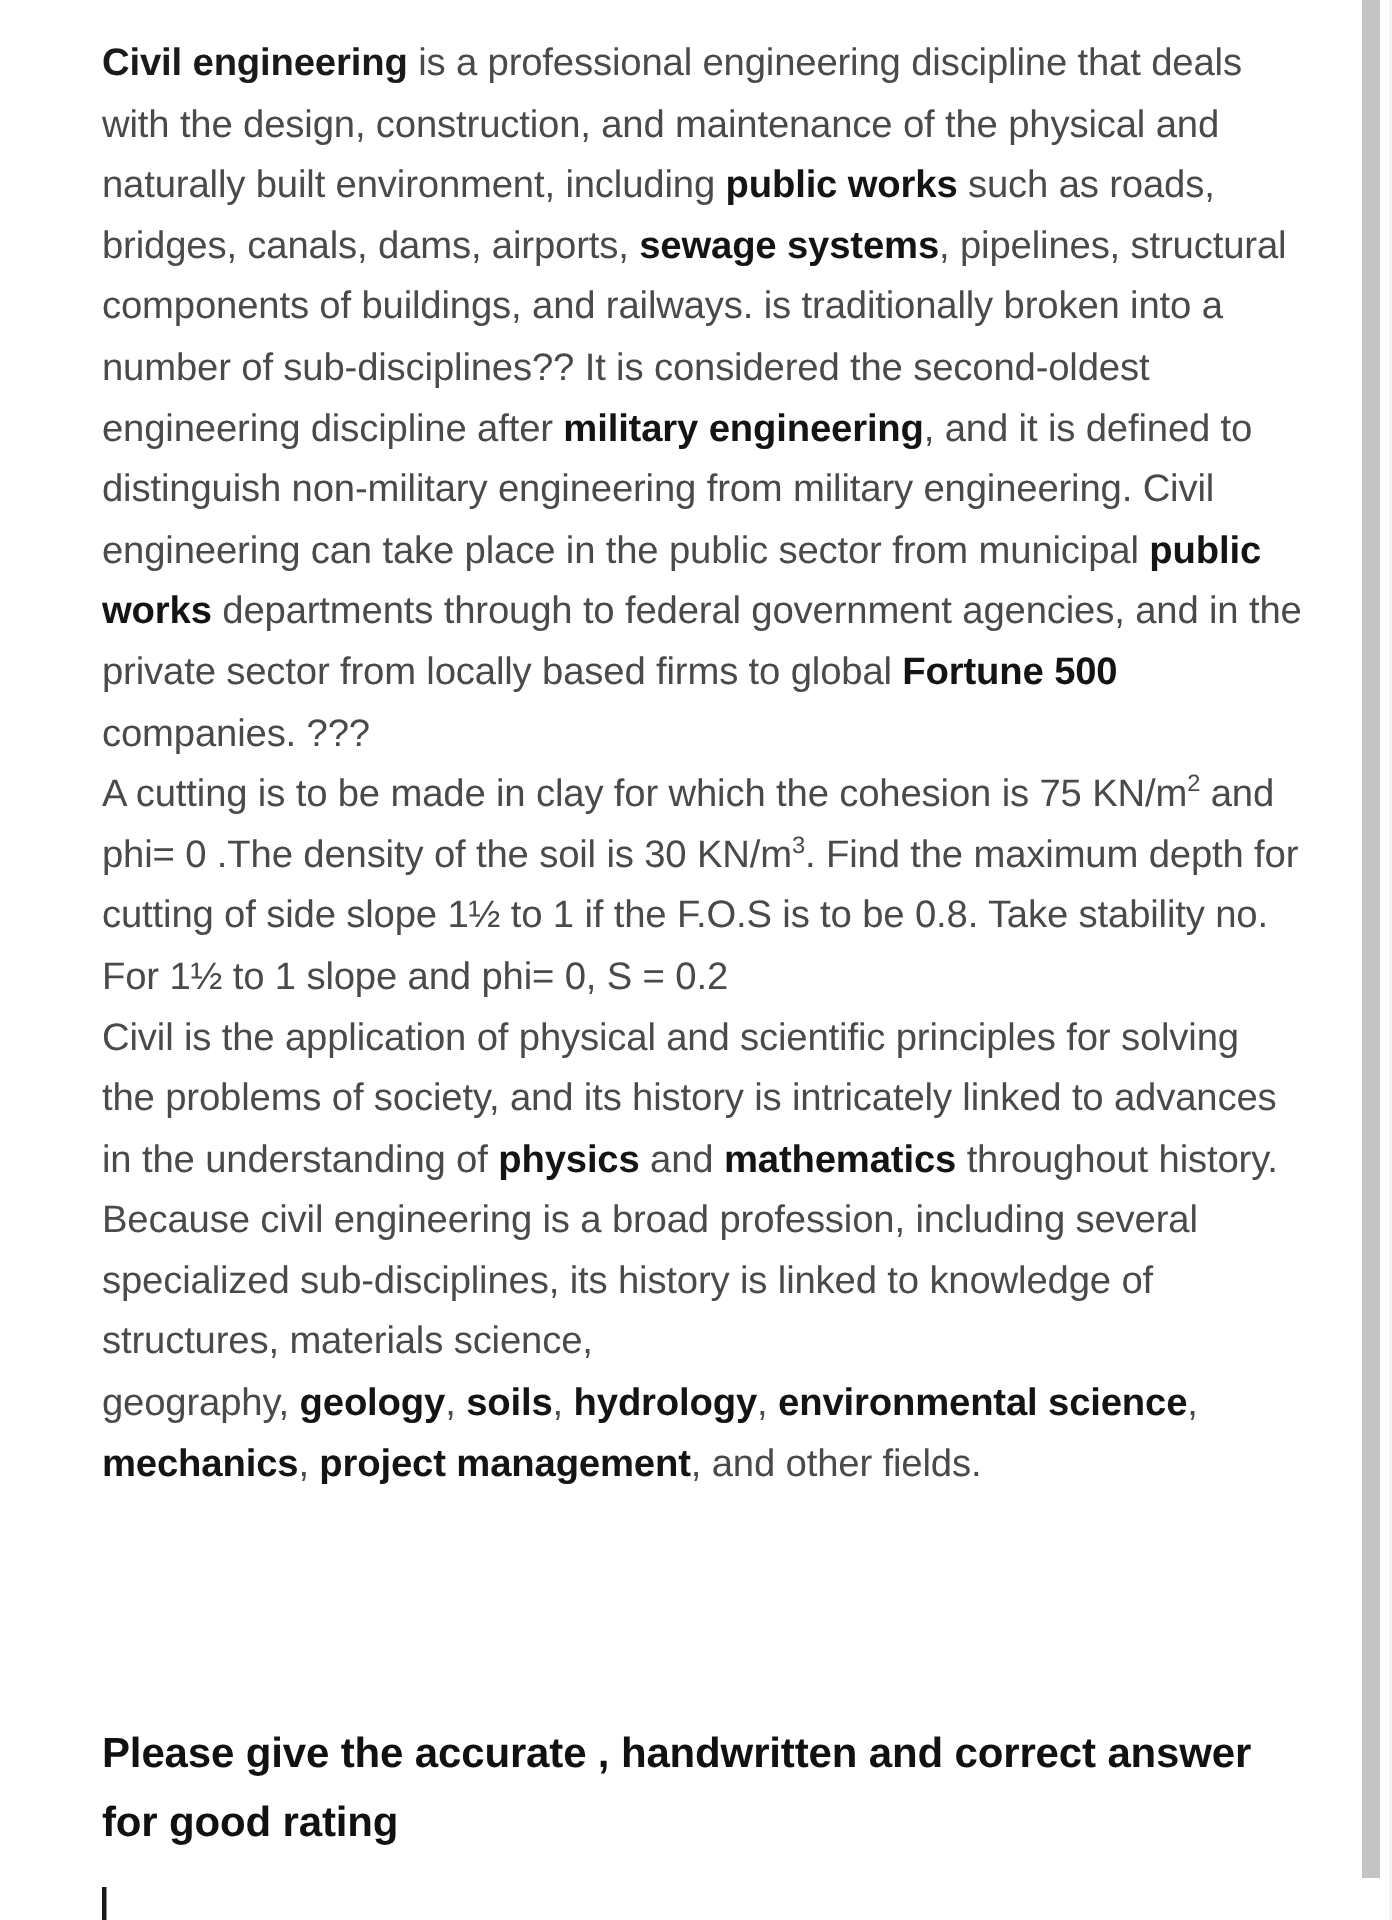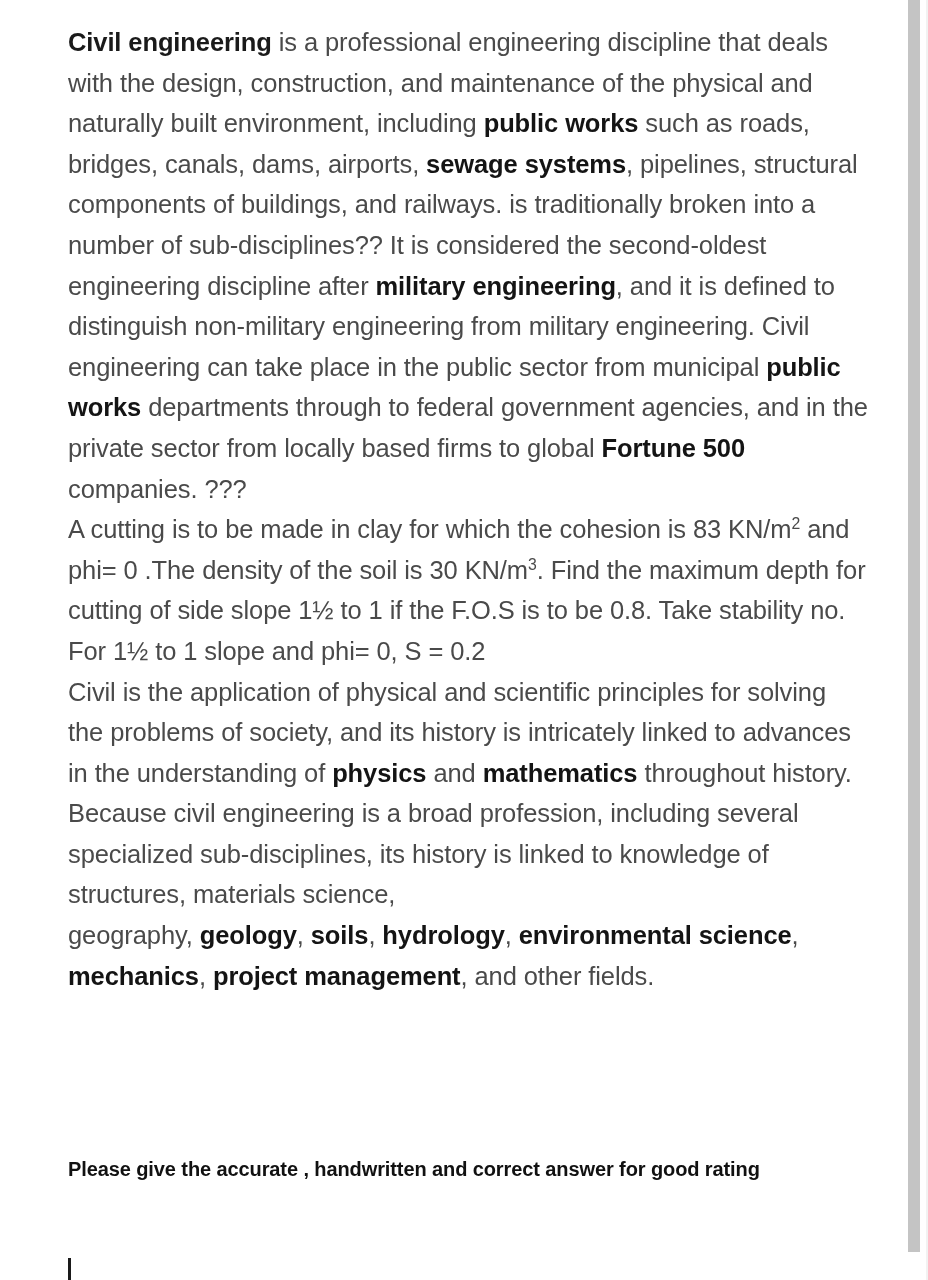--- a/index.html
+++ b/index.html
@@ -67,21 +67,21 @@
     line-height: 0;
   }
 
   .spacer {
     height: 150px;
   }
 
   .closing {
     margin: 0;
     color: #111111;
-    font-size: 20px;
+    font-size: 28px;
     line-height: 46px;
     font-weight: 700;
     letter-spacing: -0.1px;
   }
 
   .cursor-mark {
     position: absolute;
     left: 68px;
     top: 1258px;
     width: 3px;
@@ -118,21 +118,21 @@
 </style>
 </head>
 <body>
 
 <div class="page">
 
   <div class="content">
 
     <p class="para para-1"><span class="b">Civil engineering</span><span> is a professional engineering discipline that deals with the design, construction, and maintenance of the physical and naturally built environment, including </span><span class="term">public works</span><span> such as roads, bridges, canals, dams, airports, </span><span class="term">sewage systems</span><span>, pipelines, structural components of buildings, and railways. is traditionally broken into a number of sub-disciplines?? It is considered the second-oldest engineering discipline after </span><span class="term">military engineering</span><span>, and it is defined to distinguish non-military engineering from military engineering. Civil engineering can take place in the public sector from municipal </span><span class="term">public works</span><span> departments through to federal government agencies, and in the private sector from locally based firms to global </span><span class="term">Fortune 500</span><span> companies. ???</span></p>
 
-    <p class="para para-2"><span>A cutting is to be made in clay for which the cohesion is 83 KN/m</span><sup>2</sup><span> and phi= 0 .The density of the soil is 30 KN/m</span><sup>3</sup><span>. Find the maximum depth for cutting of side slope 1½ to 1 if the F.O.S is to be 0.8. Take stability no. For 1½ to 1 slope and phi= 0, S = 0.2</span></p>
+    <p class="para para-2"><span>A cutting is to be made in clay for which the cohesion is 75 KN/m</span><sup>2</sup><span> and phi= 0 .The density of the soil is 30 KN/m</span><sup>3</sup><span>. Find the maximum depth for cutting of side slope 1½ to 1 if the F.O.S is to be 0.8. Take stability no. For 1½ to 1 slope and phi= 0, S = 0.2</span></p>
 
     <p class="para para-3"><span>Civil  is the application of physical and scientific principles for solving the problems of society, and its history is intricately linked to advances in the understanding of </span><span class="term">physics</span><span> and </span><span class="term">mathematics</span><span> throughout history. Because civil engineering is a broad profession, including several specialized sub-disciplines, its history is linked to knowledge of structures, materials science,</span><br><span>geography, </span><span class="term">geology</span><span>, </span><span class="term">soils</span><span>, </span><span class="term">hydrology</span><span>, </span><span class="term">environmental science</span><span>, </span><span class="term">mechanics</span><span>, </span><span class="term">project management</span><span>, and other fields.</span></p>
 
     <div class="spacer"></div>
 
     <p class="closing">Please give the accurate , handwritten and correct answer for good rating</p>
 
   </div>
 
   <div class="cursor-mark"></div>

